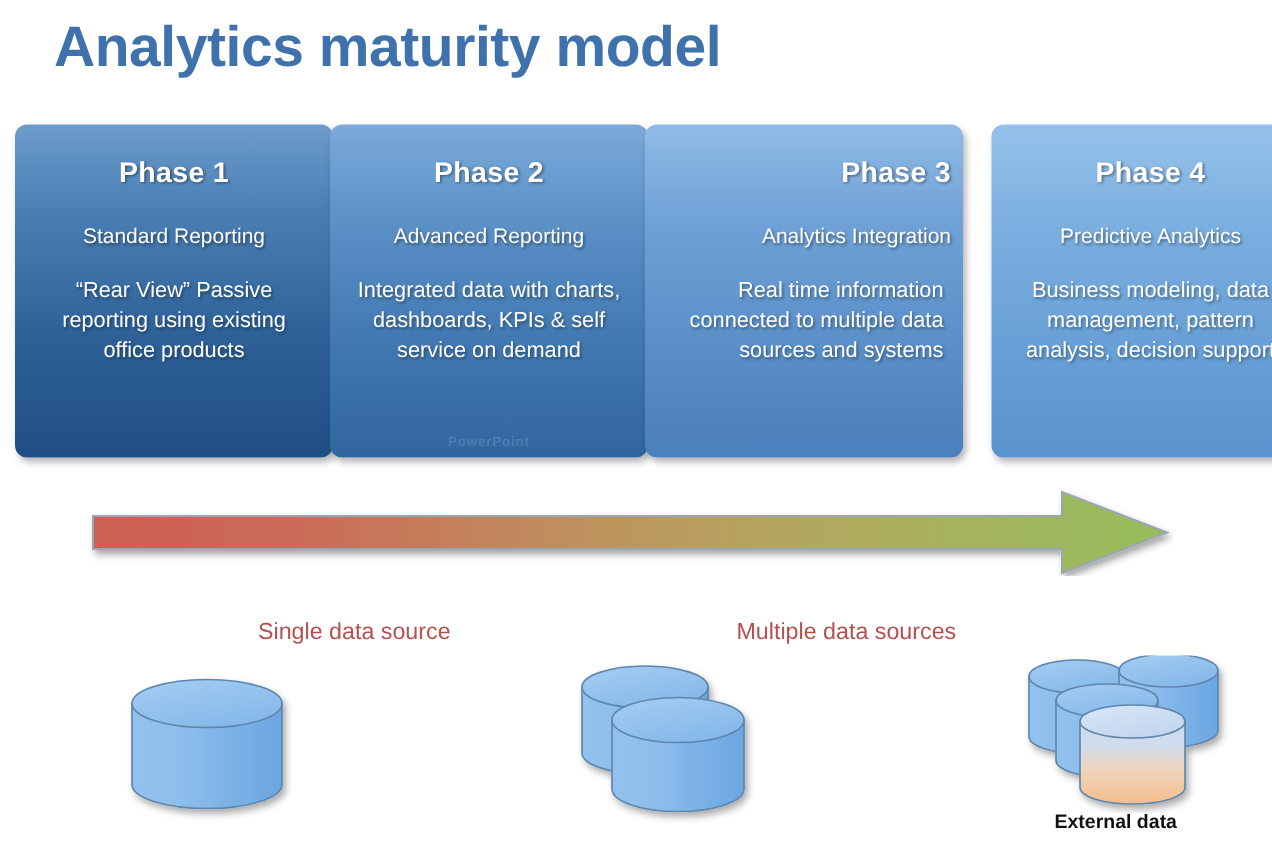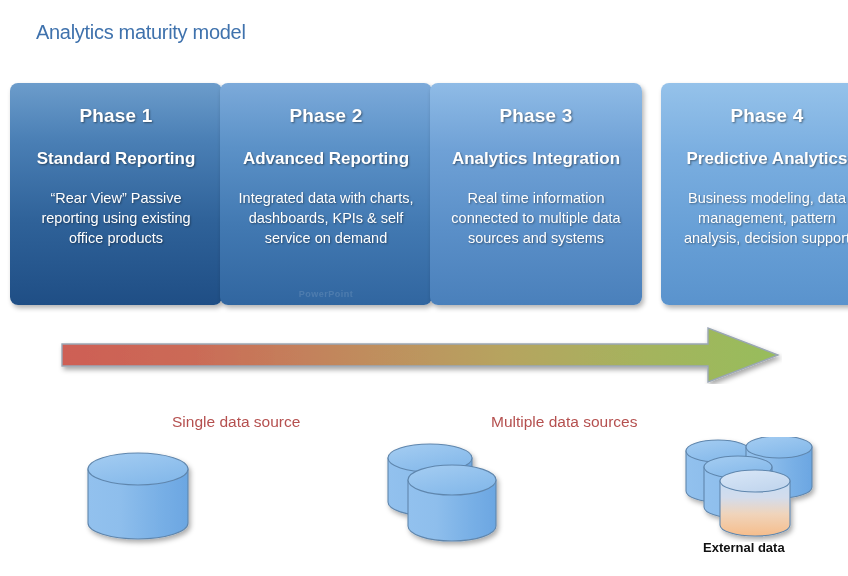--- a/index.html
+++ b/index.html
@@ -12,23 +12,23 @@
     background: #ffffff;
     font-family: "Liberation Sans", sans-serif;
     overflow: hidden;
     position: relative;
   }
 
   
   #slide-title {
     position: absolute;
     left: 36px;
-    top: 21px;
-    font-size: 20px;
-    font-weight: normal;
+    top: 11px;
+    font-size: 38px;
+    font-weight: bold;
     color: #3f72ad;
     letter-spacing: -0.3px;
     white-space: nowrap;
   }
 
   
   .phase-box {
     position: absolute;
     top: 83px;
     width: 212px;
@@ -36,34 +36,34 @@
     border-radius: 8px;
     box-sizing: border-box;
     padding: 0 8px;
     color: #ffffff;
     text-align: center;
     box-shadow: 2px 3px 5px rgba(0,0,0,0.30);
     overflow: hidden;
   }
   .phase-box.p1 { left: 10px;  background: linear-gradient(180deg,#6c9ccb 0%,#4a7fb5 26%,#2f6299 62%,#1f4e85 100%); }
   .phase-box.p2 { left: 220px; background: linear-gradient(180deg,#7caada 0%,#5c92c8 28%,#4279b2 64%,#3166a0 100%); }
-  .phase-box.p3 { left: 430px; background: linear-gradient(180deg,#8fbbe6 0%,#6fa1d6 30%,#5a8fc8 66%,#4a80bb 100%); }
+  .phase-box.p3 { left: 430px; background: linear-gradient(180deg,#8fbbe6 0%,#6fa1d6 30%,#5a8fc8 66%,#4a80bb 100%); text-align: right; }
   .phase-box.p4 { left: 645px; background: linear-gradient(180deg,#95c2ea 0%,#7aaee0 32%,#679fd6 68%,#5a93cd 100%); margin-left: 16px; }
 
   .phase-heading {
     margin-top: 22px;
     font-size: 19px;
     font-weight: bold;
     text-shadow: 1px 1px 2px rgba(0,0,0,0.45);
     letter-spacing: 0.2px;
   }
   .phase-subtitle {
     margin-top: 22px;
-    font-size: 17px;
-    font-weight: bold;
+    font-size: 14px;
+    font-weight: normal;
     text-shadow: 1px 1px 2px rgba(0,0,0,0.45);
   }
   .phase-desc {
     margin-top: 19px;
     font-size: 14.5px;
     line-height: 20px;
     text-shadow: 1px 1px 2px rgba(0,0,0,0.40);
     padding: 0 5px;
   }
   .phase-watermark {

